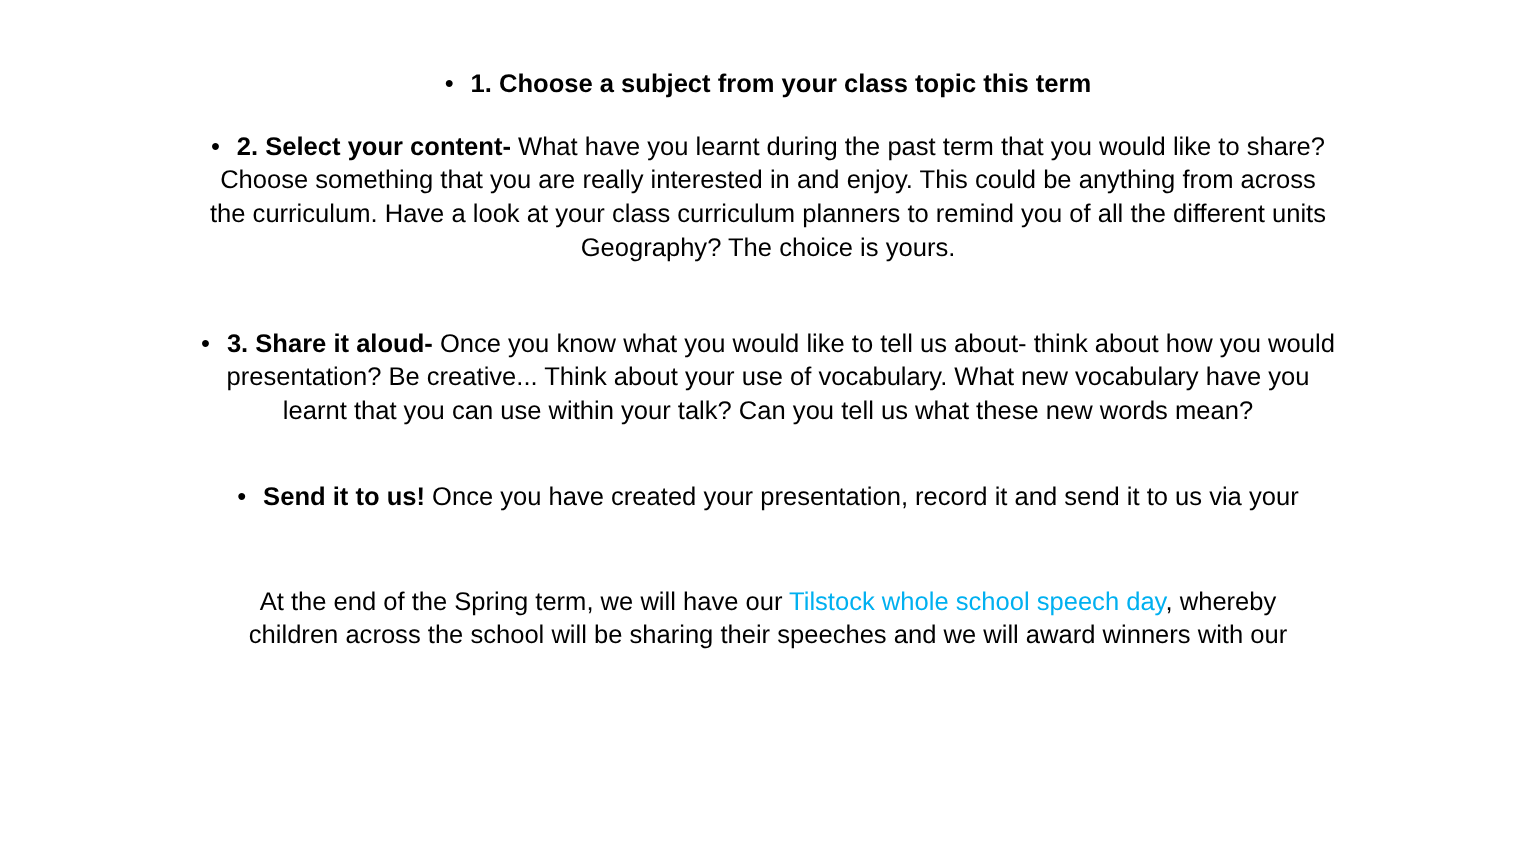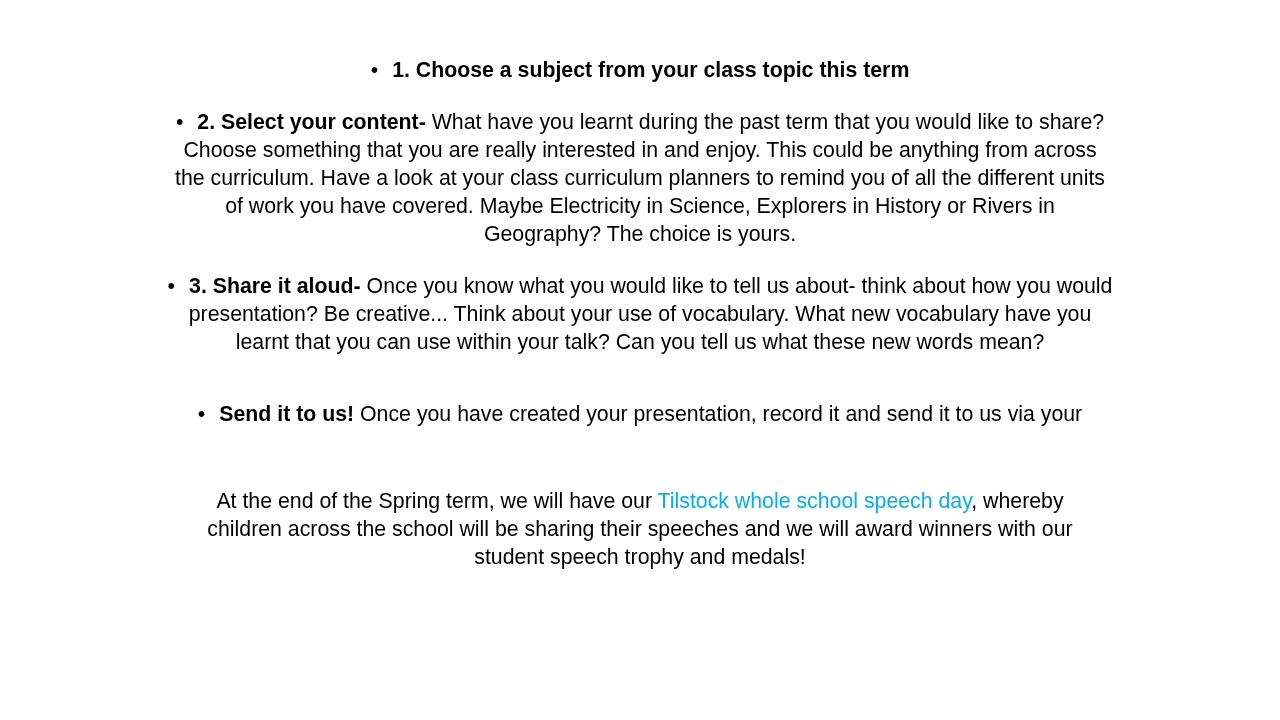--- a/index.html
+++ b/index.html
@@ -54,21 +54,20 @@
       <span class="bullet-dot">•</span><span class="b">1. Choose a subject from your class topic this term</span>
     </span>
   </div>
 
   <div class="para" id="p2">
     <span class="line">
       <span class="bullet-dot">•</span><span class="b">2. Select your content-</span><span> What have you learnt during the past term that you would like to share?</span>
     </span>
     <span class="line">Choose something that you are really interested in and enjoy. This could be anything from across</span>
     <span class="line">the curriculum. Have a look at your class curriculum planners to remind you of all the different units</span>
-    <span class="line">of work you have covered. Maybe Electricity in Science, Explorers in History or Rivers in</span>
     <span class="line">Geography? The choice is yours.</span>
   </div>
 
   <div class="para" id="p3">
     <span class="line">
       <span class="bullet-dot">•</span><span class="b">3. Share it aloud-</span><span> Once you know what you would like to tell us about- think about how you would</span>
     </span>
     <span class="line">presentation? Be creative... Think about your use of vocabulary. What new vocabulary have you</span>
     <span class="line">learnt that you can use within your talk? Can you tell us what these new words mean?</span>
   </div>
@@ -77,16 +76,15 @@
     <span class="line">
       <span class="bullet-dot">•</span><span class="b">Send it to us!</span><span> Once you have created your presentation, record it and send it to us via your</span>
     </span>
   </div>
 
   <div class="para" id="p5">
     <span class="line">
       <span>At the end of the Spring term, we will have our </span><span class="accent">Tilstock whole school speech day</span><span>, whereby</span>
     </span>
     <span class="line">children across the school will be sharing their speeches and we will award winners with our</span>
-    <span class="line">student speech trophy and medals!</span>
   </div>
 
 </div>
 
 </body></html>

